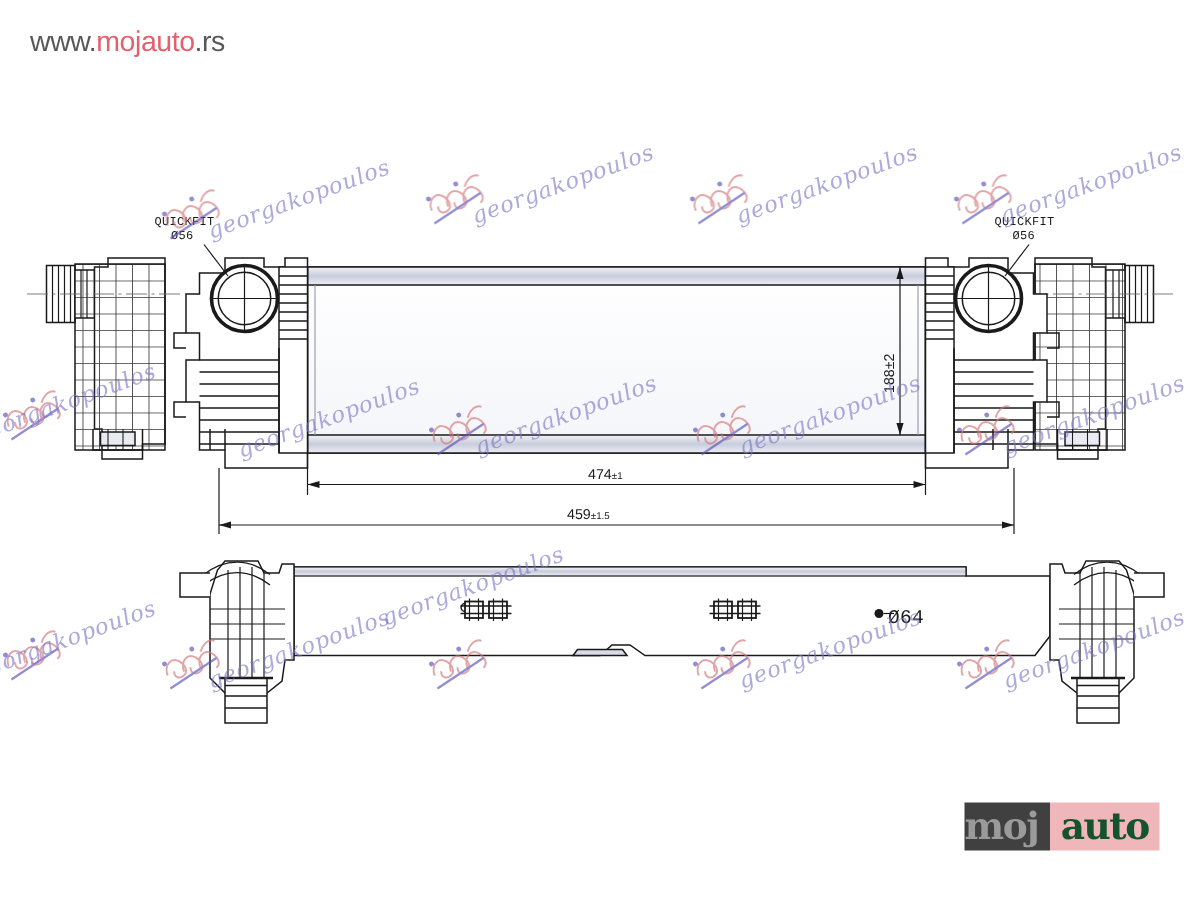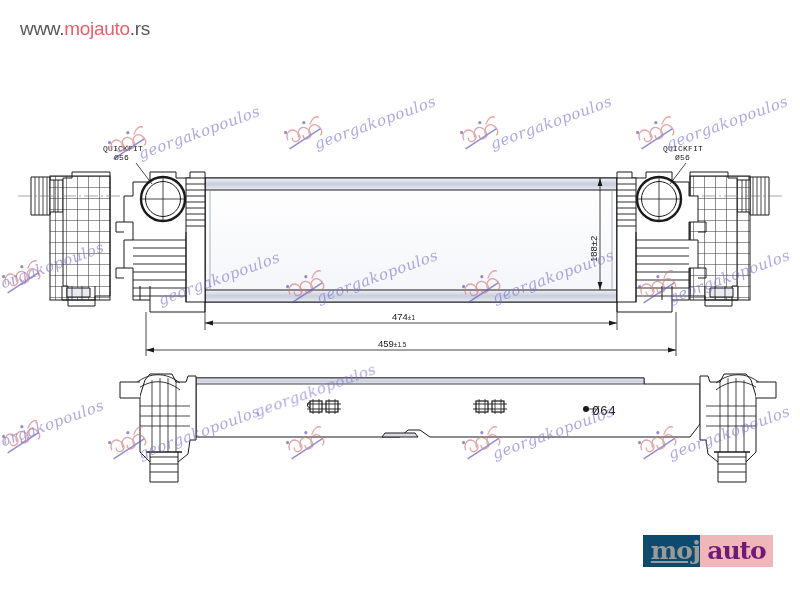--- a/index.html
+++ b/index.html
@@ -19,25 +19,25 @@
 
   
   .brand-bottom{
     position:absolute;left:641px;top:533px;
     width:134px;height:36px;display:flex;
     border:2px solid #ffffff;box-sizing:border-box;
     font-weight:bold;font-size:25px;line-height:32px;
     font-family:"DejaVu Serif", serif;
   }
   .brand-bottom .bb-left{
-    flex:0 0 57px;background:#0c4a6e;color:#9a9a9a;
-    text-align:right;letter-spacing:-1px;text-decoration:underline;
+    flex:0 0 57px;background:#404040;color:#9a9a9a;
+    text-align:left;letter-spacing:-1px;
   }
   .brand-bottom .bb-right{
-    flex:1;background:#f0b7bb;color:#701a75;
+    flex:1;background:#f0b7bb;color:#14532d;
     text-align:center;letter-spacing:-1px;
   }
 
   
   .wm{position:absolute;pointer-events:none;user-select:none;
       white-space:nowrap;transform-origin:left top;}
   .wm-text{
     font-family:"DejaVu Serif", serif;font-style:italic;
     color:#7b74c9;opacity:.62;font-size:15px;letter-spacing:.5px;
   }

